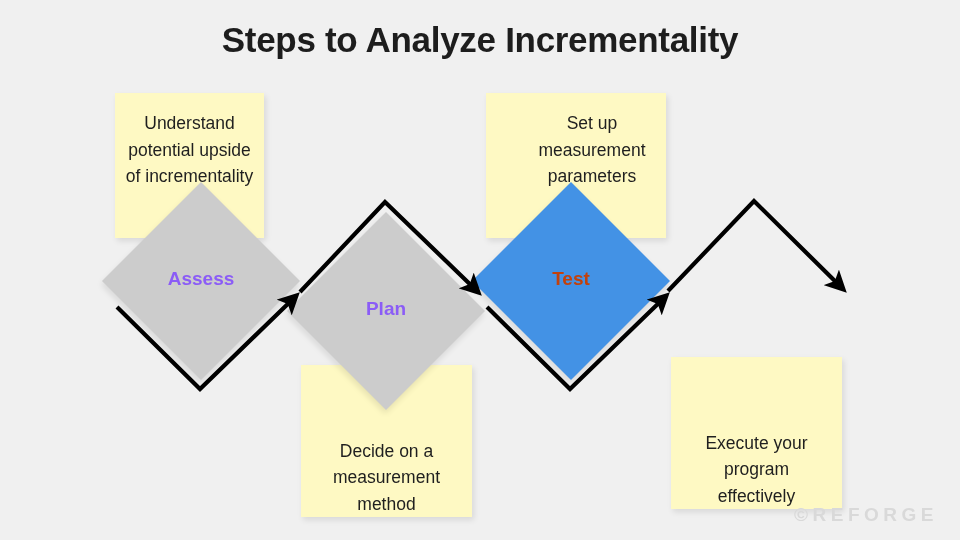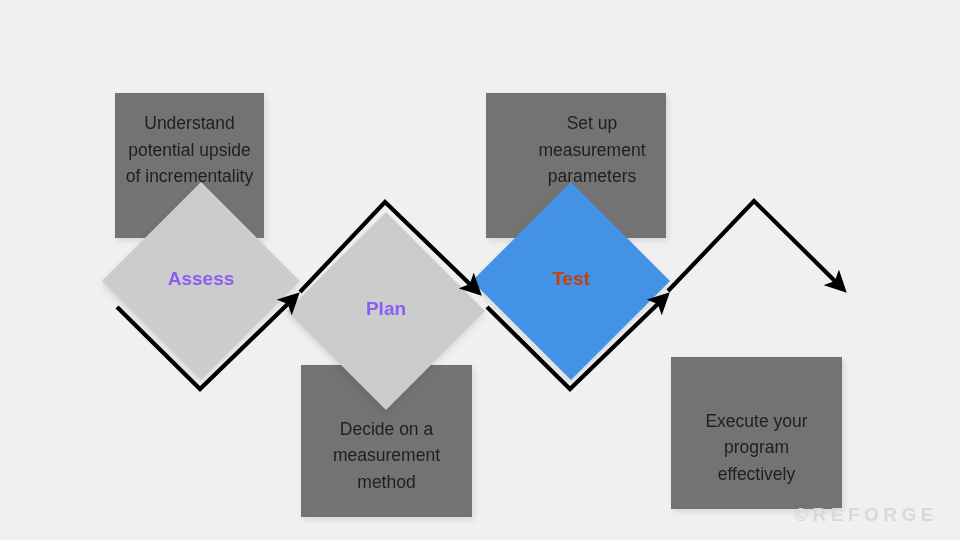--- a/index.html
+++ b/index.html
@@ -31,37 +31,37 @@
     font-size: 35px;
     font-weight: bold;
     color: #1d1d1d;
     letter-spacing: -0.3px;
     line-height: 44px;
   }
 
   
   .card {
     position: absolute;
-    background: #737373;
+    background: #fef9c3;
     box-shadow: 2px 3px 6px rgba(0,0,0,0.10);
     display: flex;
     align-items: flex-start;
     z-index: 1;
   }
   .card .card-text {
     font-size: 17.5px;
     line-height: 26.5px;
     color: #1f1f1f;
     text-align: center;
     width: 100%;
     white-space: pre-line;
   }
   .card.top .card-text { padding-top: 17px; }
   .card.bottom { align-items: flex-end; }
-  .card.bottom .card-text { padding-bottom: 22px; }
+  .card.bottom .card-text { }
 
   .card-1 { left: 115px; top: 93px;  width: 149px; height: 145px; }
   .card-2 { left: 301px; top: 365px; width: 171px; height: 152px; }
   .card-3 { left: 486px; top: 93px;  width: 148px; height: 145px; padding-left: 32px; }
   .card-4 { left: 671px; top: 357px; width: 171px; height: 152px; }
 
   
   .diamond-wrap {
     position: absolute;
     width: 174px;
@@ -126,20 +126,21 @@
     font-weight: bold;
     z-index: 6;
     white-space: nowrap;
   }
 </style>
 </head>
 <body>
 
 <div id="stage">
 
+  <div class="title">Steps to Analyze Incrementality</div>
 
   <div class="card top card-1">
     <div class="card-text">Understand
 potential upside
 of incrementality</div>
   </div>
 
   <div class="card bottom card-2">
     <div class="card-text">Decide on a
 measurement

